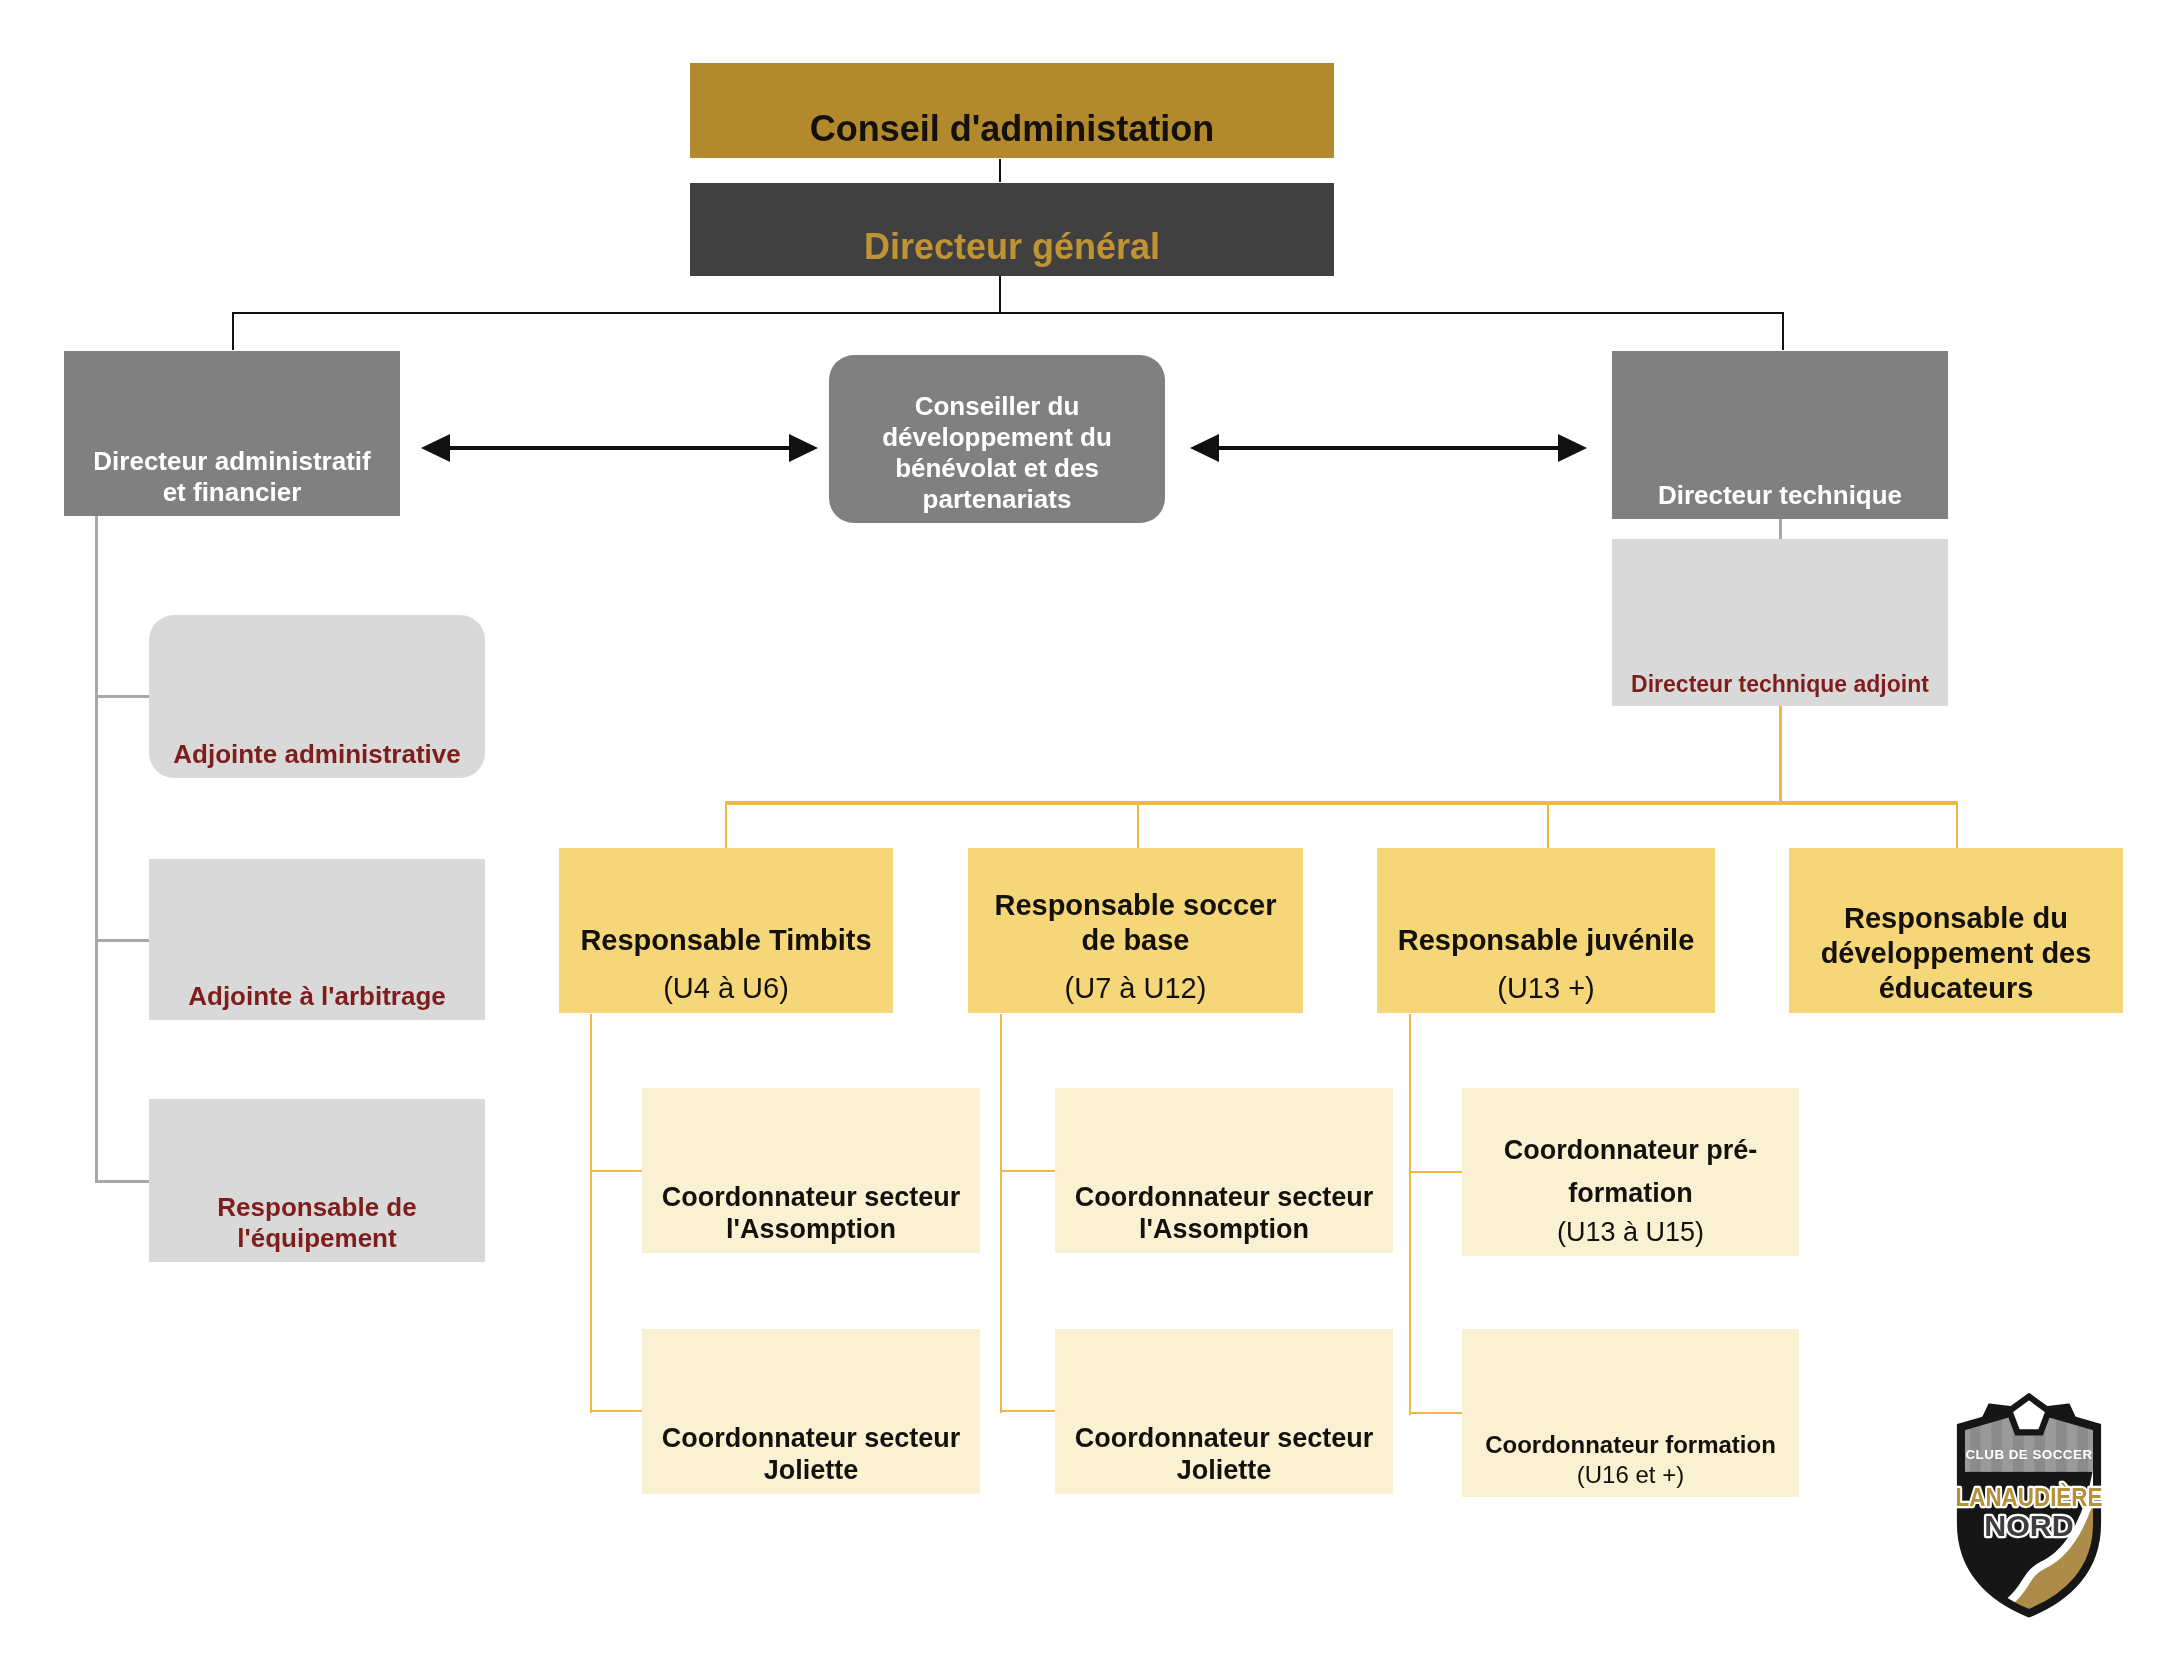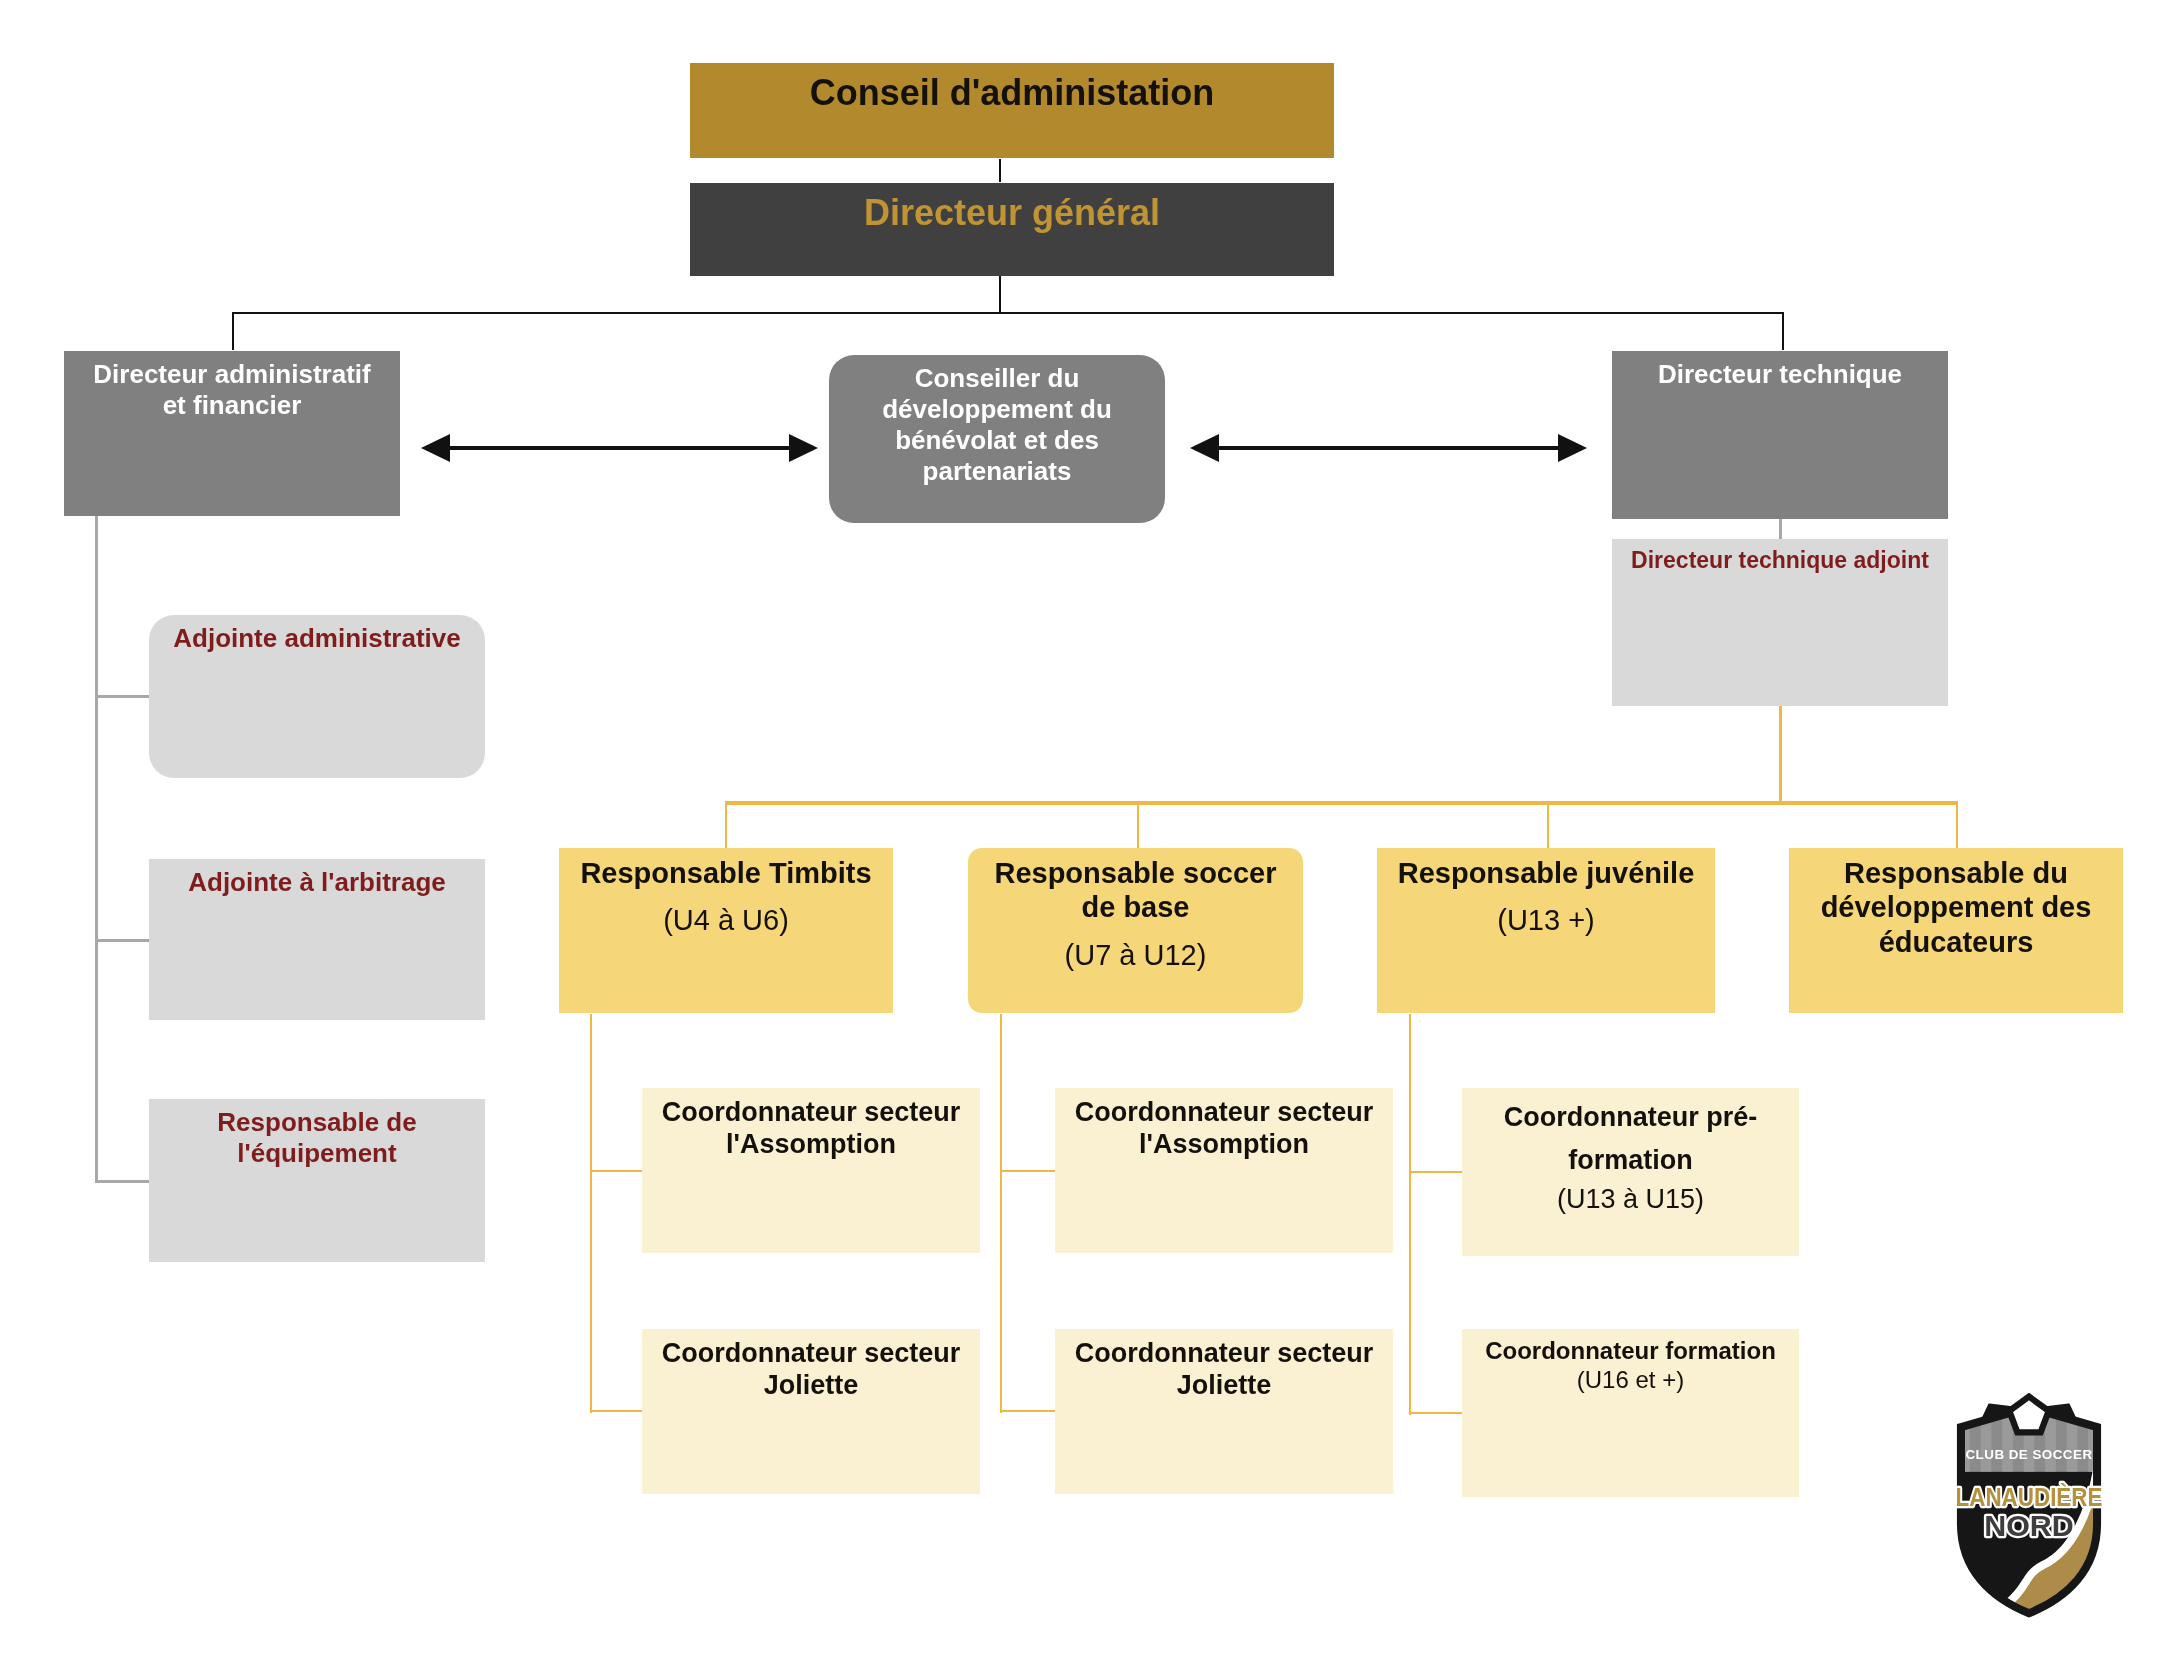--- a/index.html
+++ b/index.html
@@ -1,42 +1,42 @@
 <!DOCTYPE html>
 <html><head>
 <meta charset="utf-8">
 <style>
   html,body{margin:0;padding:0;background:#ffffff;}
   .canvas{position:relative;width:2173px;height:1677px;background:#ffffff;
           font-family:"Liberation Sans",sans-serif;overflow:hidden;}
 
   
   .box{position:absolute;display:flex;flex-direction:column;align-items:center;
-       justify-content:flex-start;text-align:center;font-weight:700;
+       justify-content:flex-end;text-align:center;font-weight:700;
        box-sizing:border-box;padding:7.7px 15.4px;}
   .lbl{line-height:1.2;}
   .sub{font-weight:400;margin-top:12.5px;line-height:1.2;}
 
   #b-conseil{left:690px;top:63px;width:644px;height:95px;background:#B2892C;color:#14110c;font-size:36px;}
   #b-dg{left:690px;top:183px;width:644px;height:93px;background:#404040;color:#C09434;font-size:36px;}
 
   .graybox{background:#808080;color:#ffffff;font-size:26px;}
   #b-daf{left:64px;top:351px;width:336px;height:165px;}
   #b-conseiller{left:829px;top:355px;width:336px;height:168px;border-radius:25px;}
   #b-dt{left:1612px;top:351px;width:336px;height:168px;}
 
   .lightbox{background:#D9D9D9;color:#7f1d1d;font-size:26px;}
   #b-dta{left:1612px;top:539px;width:336px;height:167px;font-size:23px;}
   #b-adjointe{left:149px;top:615px;width:336px;height:163px;border-radius:25px;}
   #b-arbitrage{left:149px;top:859px;width:336px;height:161px;}
   #b-equipement{left:149px;top:1099px;width:336px;height:163px;}
 
   .goldbox{background:#F5D678;color:#14110c;font-size:29px;}
   #b-timbits{left:559px;top:848px;width:334px;height:165px;}
-  #b-base{left:968px;top:848px;width:335px;height:165px;border-radius:14px;}
+  #b-base{left:968px;top:848px;width:335px;height:165px;}
   #b-juvenile{left:1377px;top:848px;width:338px;height:165px;}
   #b-educateurs{left:1789px;top:848px;width:334px;height:165px;}
 
   .palebox{background:#FAF0D2;color:#14110c;font-size:27px;}
   #b-ca1{left:642px;top:1088px;width:338px;height:165px;}
   #b-ca2{left:1055px;top:1088px;width:338px;height:165px;}
   #b-cpf{left:1462px;top:1088px;width:337px;height:168px;}
   #b-cj1{left:642px;top:1329px;width:338px;height:165px;}
   #b-cj2{left:1055px;top:1329px;width:338px;height:165px;}
   #b-cf{left:1462px;top:1329px;width:337px;height:168px;font-size:24px;}

